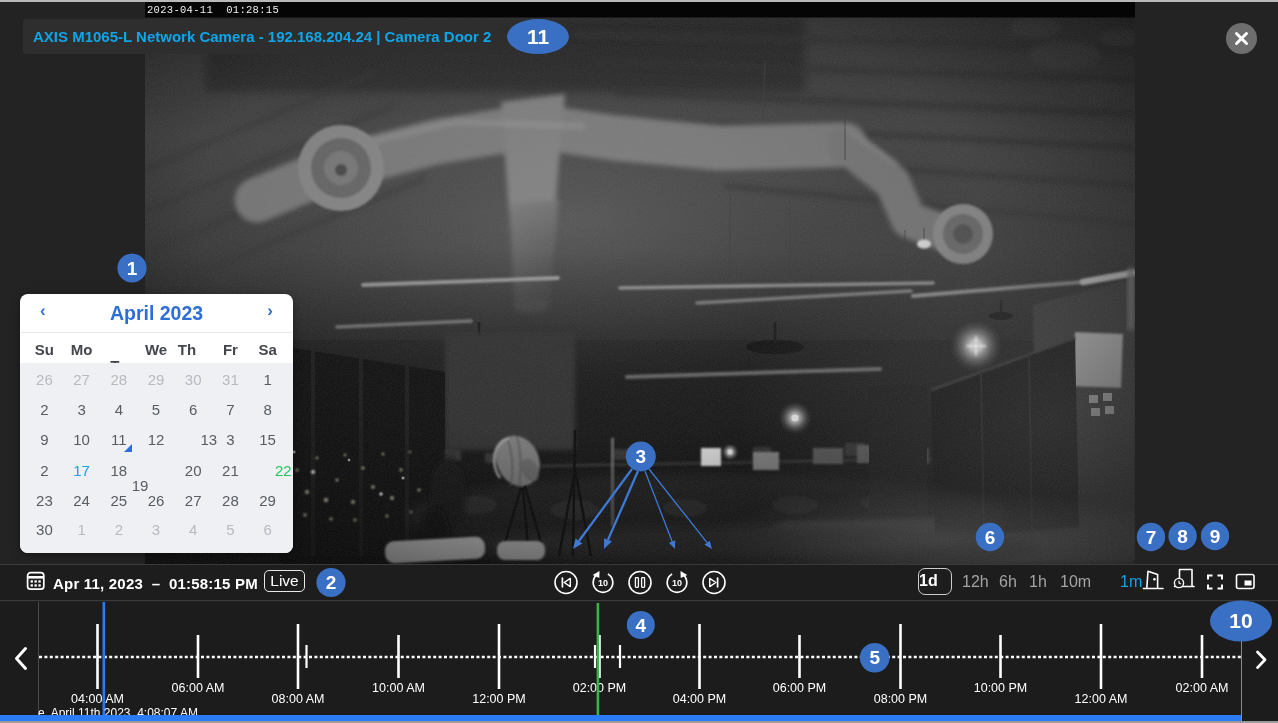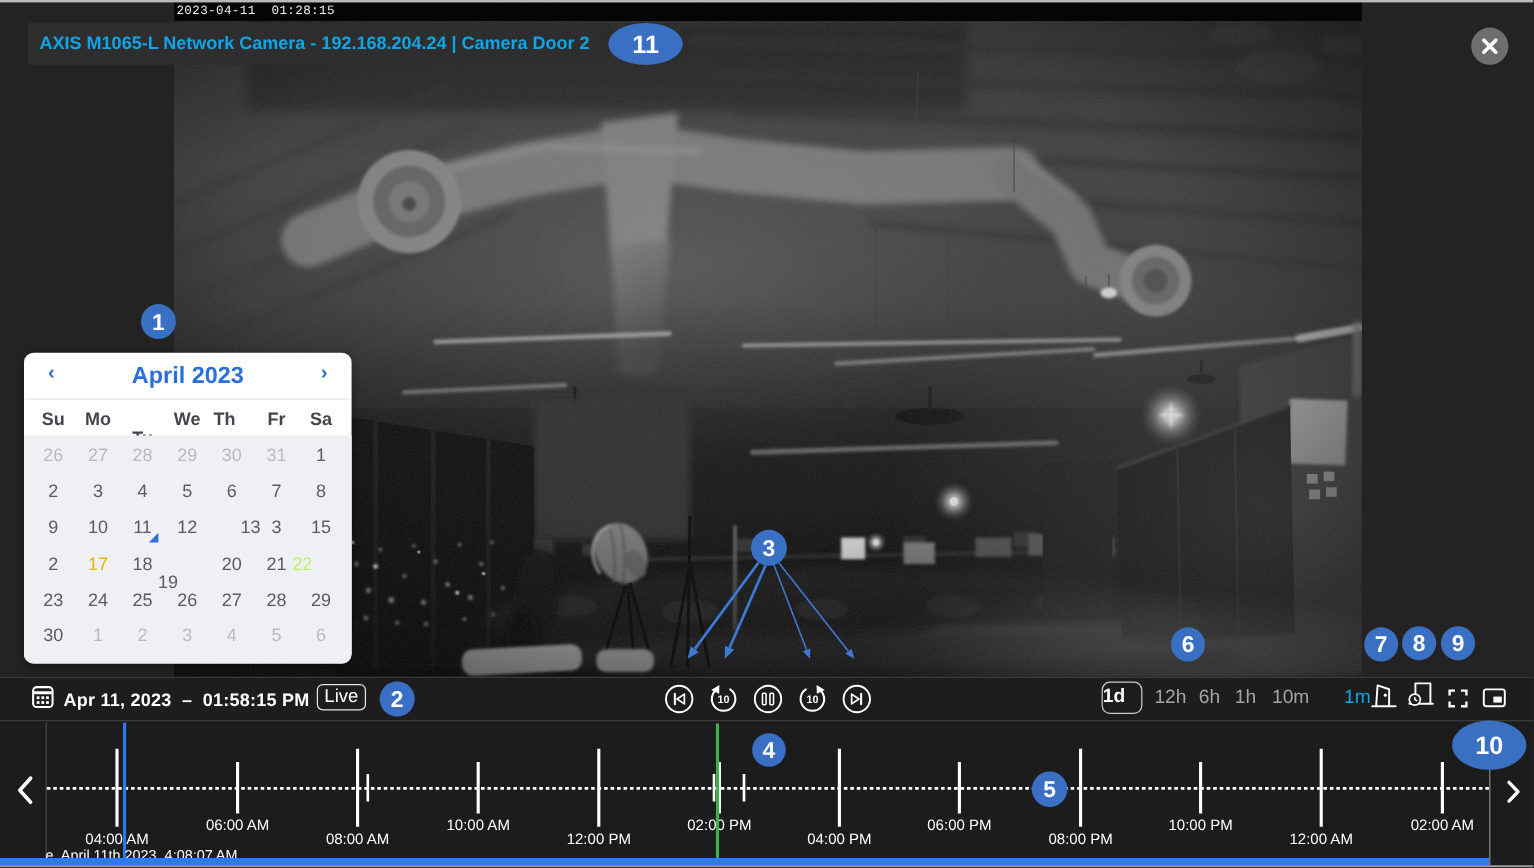--- a/index.html
+++ b/index.html
@@ -301,26 +301,26 @@
       <span class="abs" style="left:186.4px;top:38px;width:48px;text-align:center;color:#585c63;">7</span>
       <span class="abs" style="left:223.60000000000002px;top:38px;width:48px;text-align:center;color:#585c63;">8</span>
       <span class="abs" style="left:0.3999999999999986px;top:68px;width:48px;text-align:center;color:#585c63;">9</span>
       <span class="abs" style="left:37.599999999999994px;top:68px;width:48px;text-align:center;color:#585c63;">10</span>
       <span class="abs" style="left:74.8px;top:68px;width:48px;text-align:center;color:#585c63;">11</span>
       <span class="abs" style="left:112px;top:68px;width:48px;text-align:center;color:#585c63;">12</span>
       <span class="abs" style="left:149.2px;top:68px;width:48px;text-align:right;color:#585c63;">13</span>
       <span class="abs" style="left:186.4px;top:68px;width:48px;text-align:center;color:#585c63;">3</span>
       <span class="abs" style="left:223.60000000000002px;top:68px;width:48px;text-align:center;color:#585c63;">15</span>
       <span class="abs" style="left:0.3999999999999986px;top:99px;width:48px;text-align:center;color:#585c63;">2</span>
-      <span class="abs" style="left:37.599999999999994px;top:99px;width:48px;text-align:center;color:#eab308;">17</span>
+      <span class="abs" style="left:37.599999999999994px;top:99px;width:48px;text-align:center;color:#0ea5e9;">17</span>
       <span class="abs" style="left:74.8px;top:99px;width:48px;text-align:center;color:#585c63;">18</span>
       <span class="abs" style="left:96px;top:99px;width:48px;text-align:center;color:#585c63;margin-top:15px;">19</span>
       <span class="abs" style="left:149.2px;top:99px;width:48px;text-align:center;color:#585c63;">20</span>
       <span class="abs" style="left:186.4px;top:99px;width:48px;text-align:center;color:#585c63;">21</span>
-      <span class="abs" style="left:223.60000000000002px;top:99px;width:48px;text-align:left;color:#bef264;">22</span>
+      <span class="abs" style="left:223.60000000000002px;top:99px;width:48px;text-align:right;color:#22c55e;">22</span>
       <span class="abs" style="left:0.3999999999999986px;top:129px;width:48px;text-align:center;color:#585c63;">23</span>
       <span class="abs" style="left:37.599999999999994px;top:129px;width:48px;text-align:center;color:#585c63;">24</span>
       <span class="abs" style="left:74.8px;top:129px;width:48px;text-align:center;color:#585c63;">25</span>
       <span class="abs" style="left:112px;top:129px;width:48px;text-align:center;color:#585c63;">26</span>
       <span class="abs" style="left:149.2px;top:129px;width:48px;text-align:center;color:#585c63;">27</span>
       <span class="abs" style="left:186.4px;top:129px;width:48px;text-align:center;color:#585c63;">28</span>
       <span class="abs" style="left:223.60000000000002px;top:129px;width:48px;text-align:center;color:#585c63;">29</span>
       <span class="abs" style="left:0.3999999999999986px;top:158px;width:48px;text-align:center;color:#585c63;">30</span>
       <span class="abs" style="left:37.599999999999994px;top:158px;width:48px;text-align:center;color:#b7bac0;">1</span>
       <span class="abs" style="left:74.8px;top:158px;width:48px;text-align:center;color:#b7bac0;">2</span>

